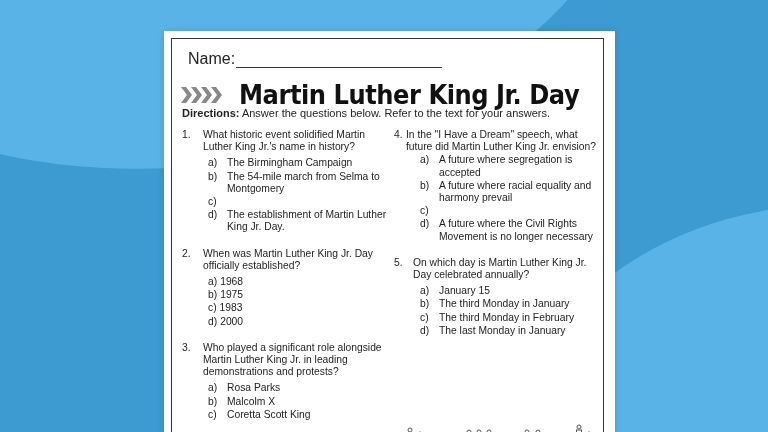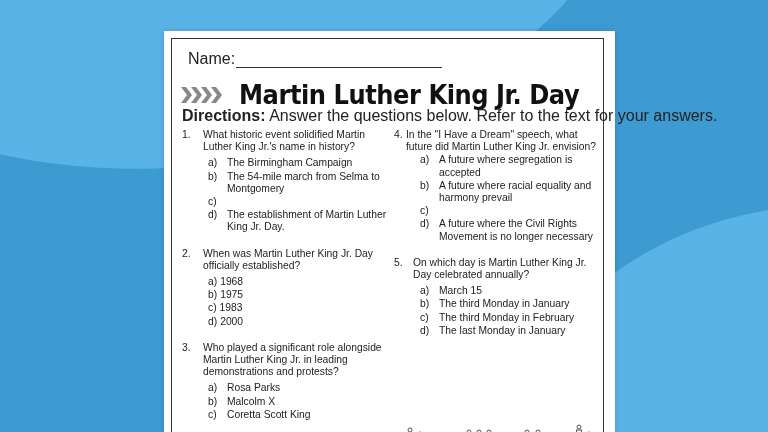--- a/index.html
+++ b/index.html
@@ -51,21 +51,21 @@
   .arrows { display:flex; margin-right:8px; }
   .arrows svg { display:block; }
   .title {
     font-family:"DejaVu Sans", sans-serif; font-weight:bold;
     font-size:26px; color:#111; letter-spacing:-0.5px;
     transform:scaleX(0.93); transform-origin:left center;
     white-space:nowrap;
   }
   .directions {
     position:absolute; left:18px; top:76px;
-    font-size:16px; color:#222; white-space:nowrap;
+    font-size:11px; color:#222; white-space:nowrap;
   }
   .directions b { font-weight:bold; }
   .col { position:absolute; font-size:10.3px; color:#222; line-height:12.2px; }
   .col-left { left:18px; top:98px; width:205px; }
   .col-right { left:230px; top:98px; width:205px; }
   .q { display:flex; margin-bottom:4px; }
   .q-num { width:21px; flex:none; }
   .q-text { flex:1; }
   .opts { margin-left:26px; margin-bottom:14px; }
   .opt { display:flex; margin-bottom:1px; }
@@ -212,21 +212,21 @@
     </div>
 
     <div class="question">
       <div class="q">
           <span class="q-num" style="width:19px">5.</span>
           <span class="q-text">On which day is Martin Luther King Jr. Day celebrated annually?</span>
         </div>
       <div class="opts" style="margin-left:26px">
         <div class="opt">
             <span class="opt-l">a)</span>
-            <span class="opt-t">March 15</span>
+            <span class="opt-t">January 15</span>
           </div>
         <div class="opt">
             <span class="opt-l">b)</span>
             <span class="opt-t">The third Monday in January</span>
           </div>
         <div class="opt">
             <span class="opt-l">c)</span>
             <span class="opt-t">The third Monday in February</span>
           </div>
         <div class="opt">

